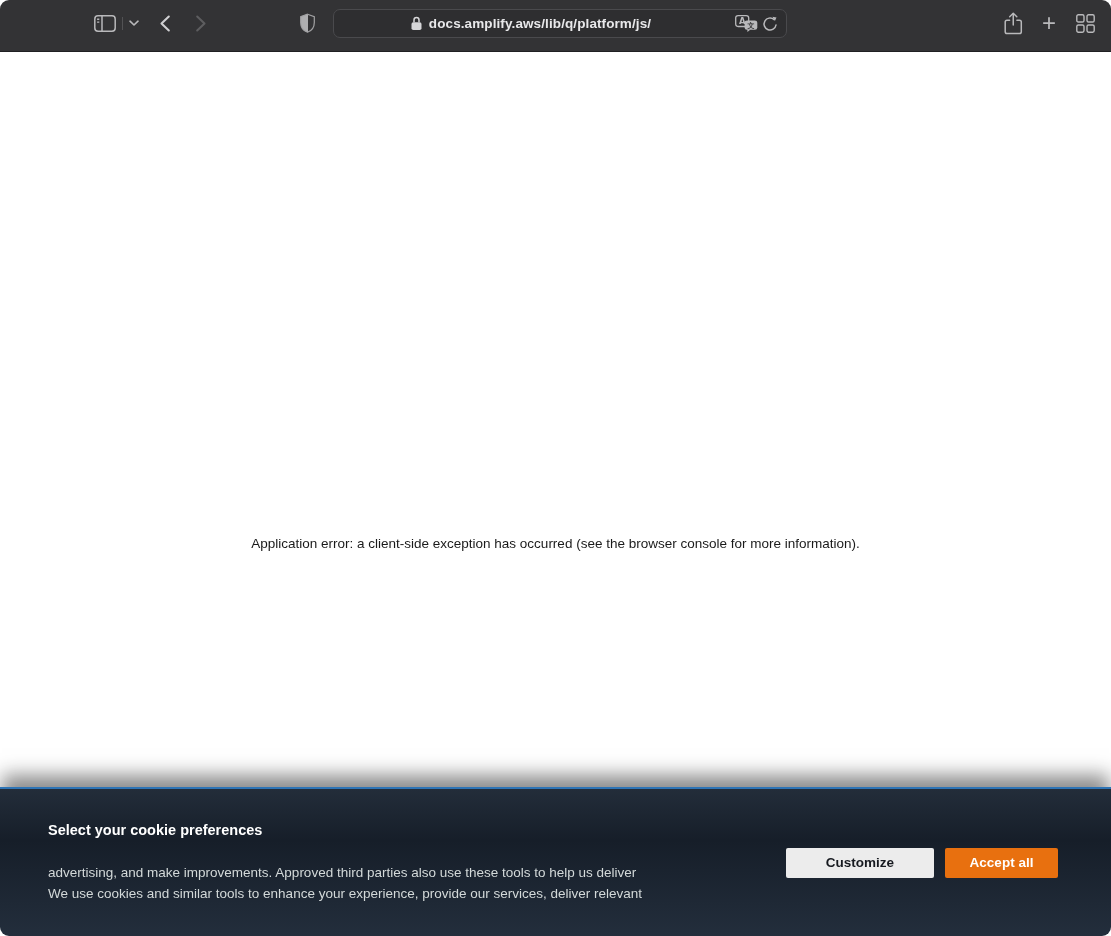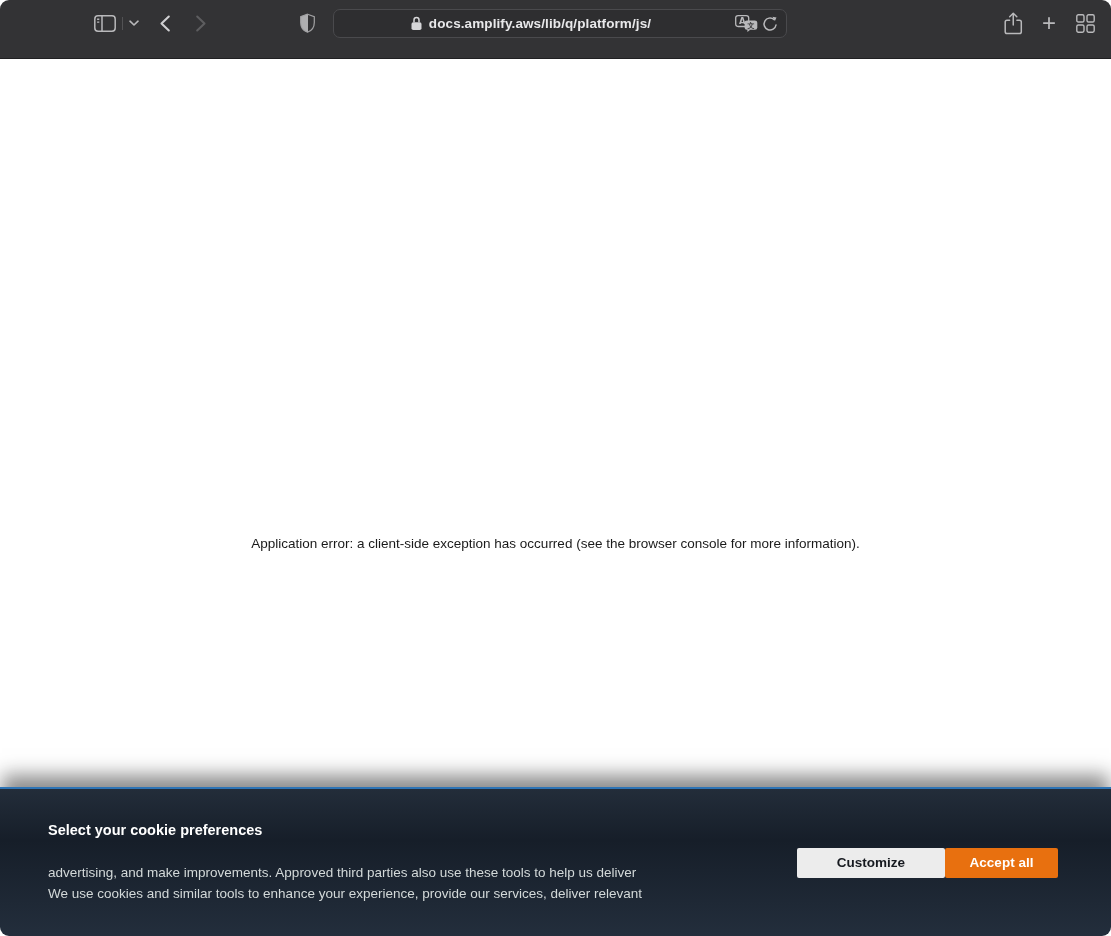--- a/index.html
+++ b/index.html
@@ -12,21 +12,21 @@
     height: 936px;
     border-radius: 9px;
     overflow: hidden;
     background: var(--page-bg);
   }
 
   
   .toolbar {
     position: absolute;
     top: 0; left: 0; right: 0;
-    height: 59px;
+    height: 52px;
     background: var(--toolbar-bg);
     border-bottom: 1px solid var(--toolbar-border);
     z-index: 30;
   }
   .toolbar button {
     background: transparent;
     border: none;
     padding: 0;
     margin: 0;
     position: absolute;
@@ -118,21 +118,21 @@
     font-weight: 700;
     color: var(--banner-title);
     margin-bottom: 24px;
   }
   .banner-desc {
     font-size: 13.5px;
     line-height: 21px;
     color: var(--banner-body);
   }
   .banner-desc div { white-space: nowrap; }
-  .banner-buttons { display: flex; align-items: center; }
+  .banner-buttons { display: flex; gap: 11px; align-items: center; }
   .btn {
     height: 30px;
     border: none;
     border-radius: 2px;
     font-family: inherit;
     font-size: 13.5px;
     font-weight: 700;
     cursor: pointer;
   }
   .btn-customize {

